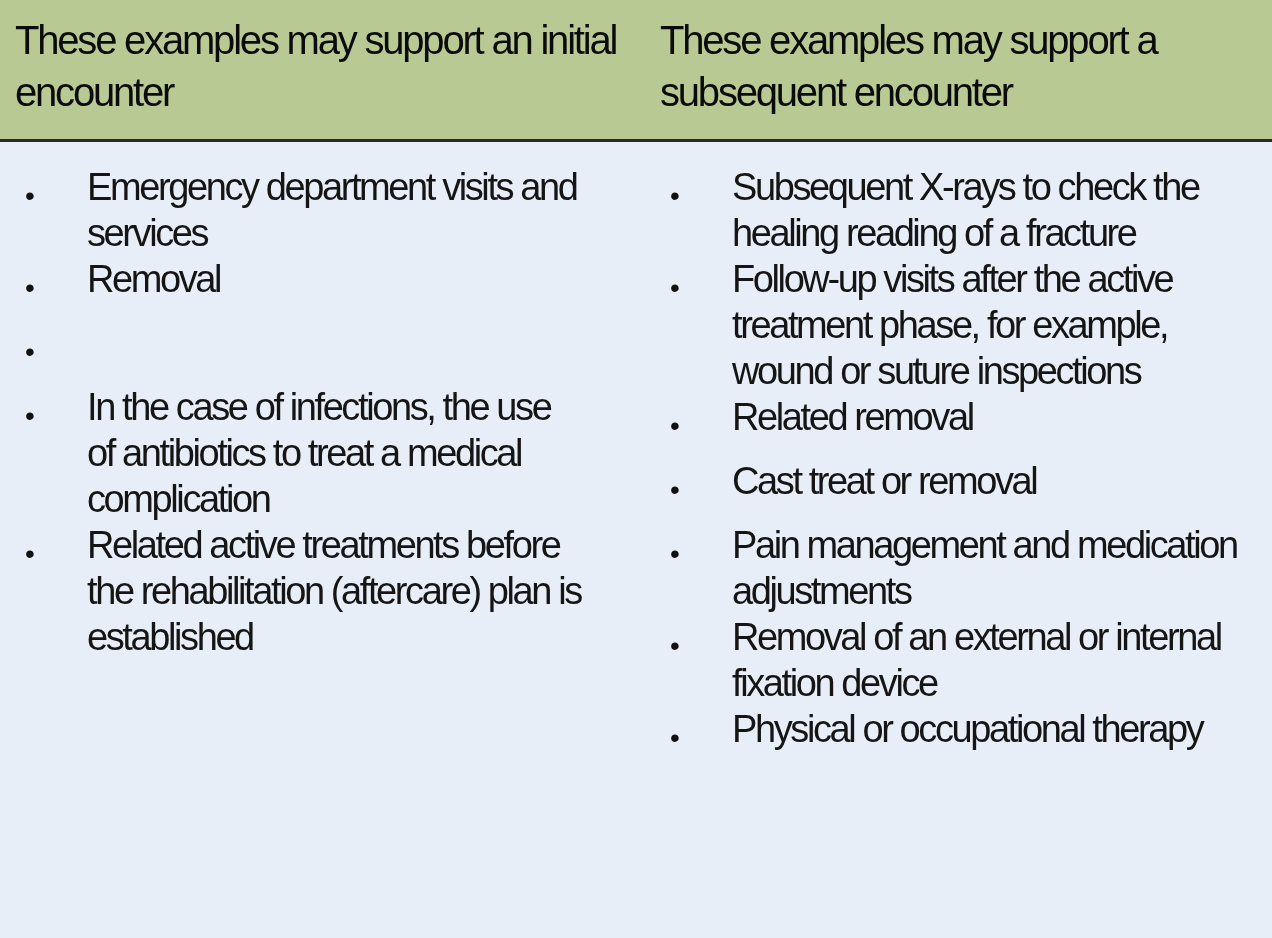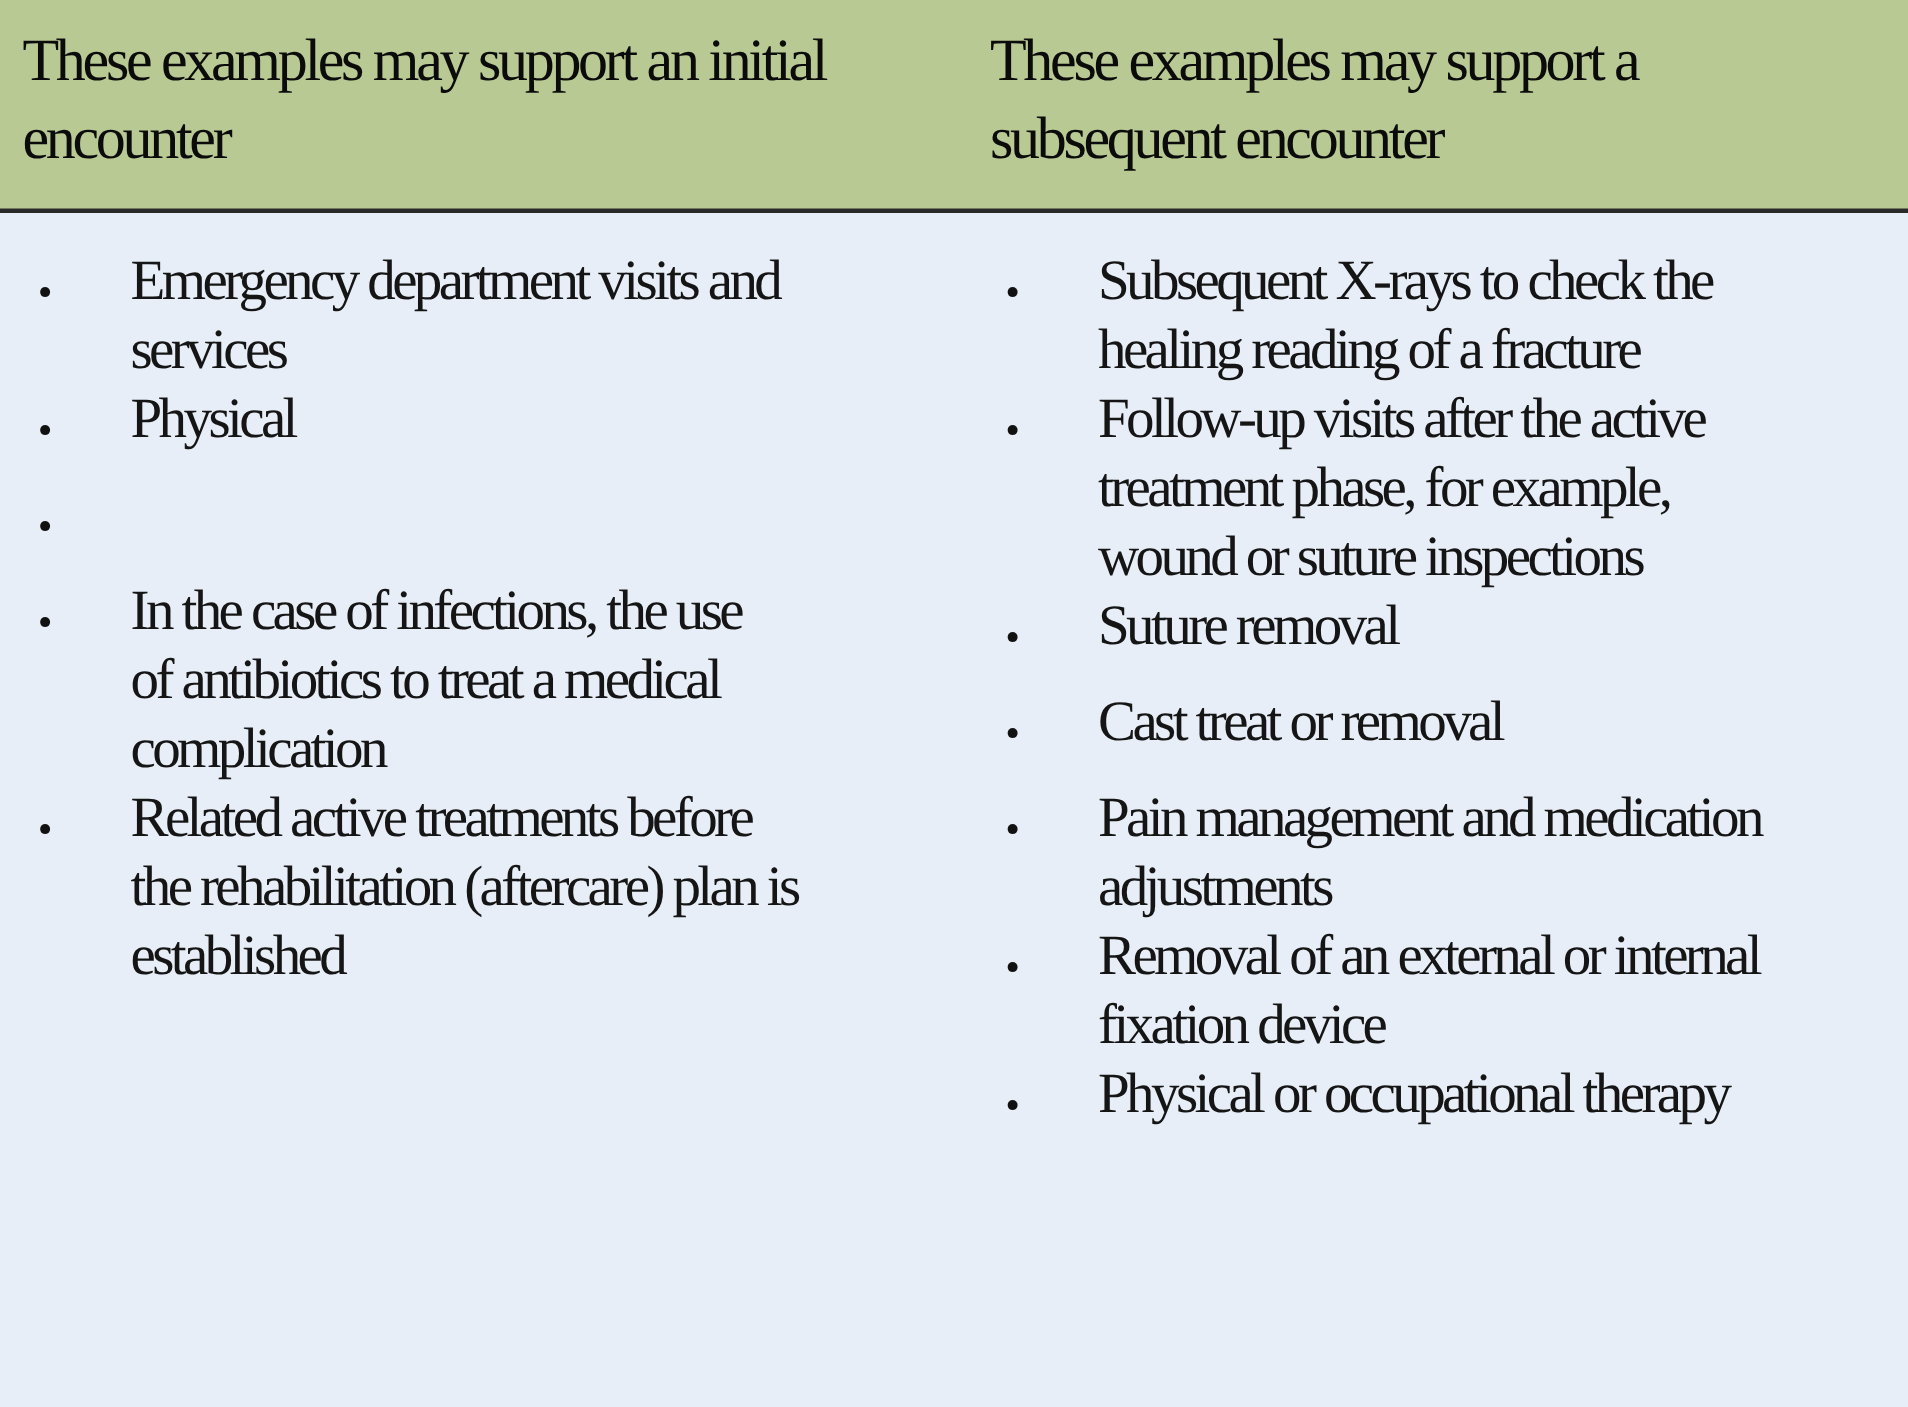--- a/index.html
+++ b/index.html
@@ -12,21 +12,20 @@
       overflow: hidden;
       background: #e8eef7;
       font-family: "Liberation Sans", sans-serif;
       color: #111;
     }
     .table {
       width: 1272px;
       height: 938px;
       display: flex;
       flex-direction: column;
-      font-family: Liberation Serif, serif;
     }
     .header {
       background: #b8c993;
       height: 142px;
       display: flex;
       border-bottom: 3px solid #2a2a2a;
       box-sizing: border-box;
     }
     .header-cell {
       box-sizing: border-box;
@@ -84,21 +83,21 @@
   </div>
   <div class="body">
     <div class="col left">
       <div class="item">
         <span class="bullet">•</span>
         <span class="text">Emergency department visits and
 services</span>
       </div>
       <div class="item">
         <span class="bullet">•</span>
-        <span class="text">Physical</span>
+        <span class="text">Removal</span>
       </div>
       <div class="item">
         <span class="bullet">•</span>
       </div>
       <div class="item">
         <span class="bullet">•</span>
         <span class="text">In the case of infections, the use
 of antibiotics to treat a medical
 complication</span>
       </div>
@@ -116,21 +115,21 @@
 healing reading of a fracture</span>
       </div>
       <div class="item">
         <span class="bullet">•</span>
         <span class="text">Follow-up visits after the active
 treatment phase, for example,
 wound or suture inspections</span>
       </div>
       <div class="item">
         <span class="bullet">•</span>
-        <span class="text">Suture removal</span>
+        <span class="text">Related removal</span>
       </div>
       <div class="item">
         <span class="bullet">•</span>
         <span class="text">Cast treat or removal</span>
       </div>
       <div class="item">
         <span class="bullet">•</span>
         <span class="text">Pain management and medication
 adjustments</span>
       </div>

